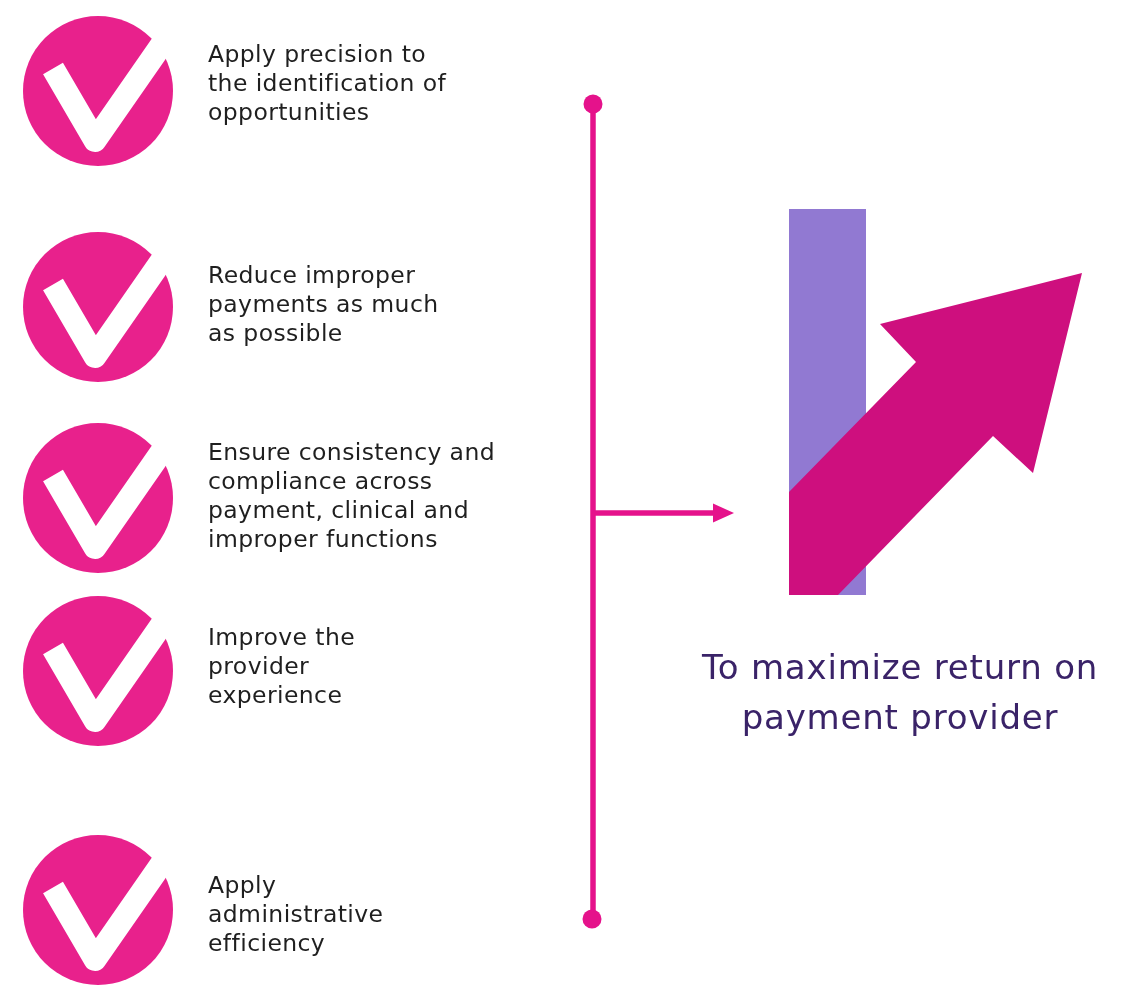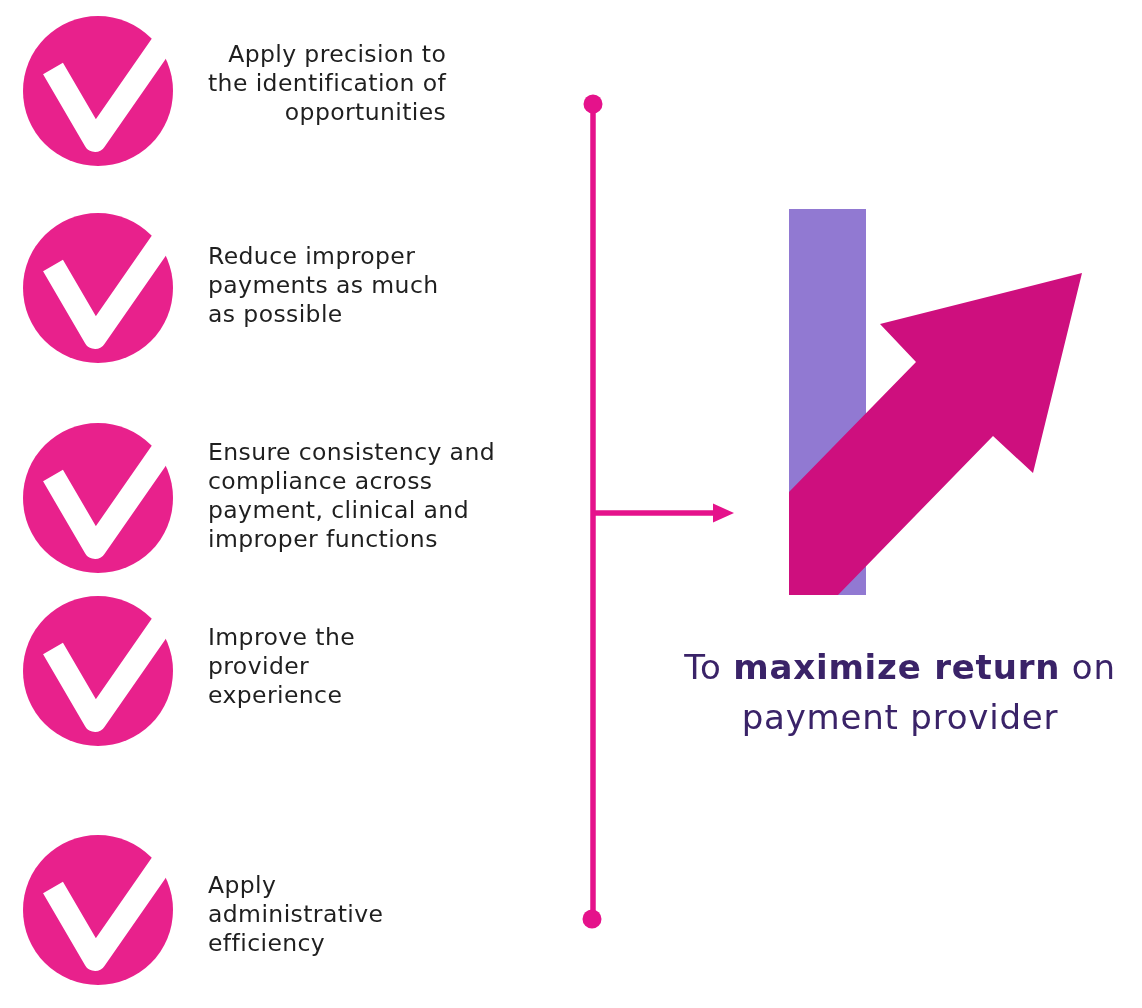--- a/index.html
+++ b/index.html
@@ -30,23 +30,23 @@
   }
   .check-item .item-label {
     position: absolute;
     left: 208px;
     font-size: 23.5px;
     line-height: 29px;
     letter-spacing: 0.4px;
     color: #1f1f1f;
     white-space: pre-line;
   }
-  .check-item:nth-of-type(1) { top: 11px; text-align: right; }
+  .check-item:nth-of-type(1) { top: 11px; }
   .check-item:nth-of-type(1) .item-label { top: 29px; }
-  .check-item:nth-of-type(2) { top: 208px; }
+  .check-item:nth-of-type(2) { top: 227px; }
   .check-item:nth-of-type(2) .item-label { top: 34px; }
   .check-item:nth-of-type(3) { top: 418px; }
   .check-item:nth-of-type(3) .item-label { top: 20px; }
   .check-item:nth-of-type(4) { top: 591px; }
   .check-item:nth-of-type(4) .item-label { top: 32px; }
   .check-item:nth-of-type(5) { top: 830px; }
   .check-item:nth-of-type(5) .item-label { top: 41px; }
 
   .timeline-svg {
     position: absolute;
@@ -62,21 +62,21 @@
     position: absolute;
     left: 650px;
     top: 642px;
     width: 500px;
     text-align: center;
     font-size: 34px;
     line-height: 50px;
     letter-spacing: 0.8px;
     color: #3a2368;
   }
-  .caption strong { font-weight: bold; }
+  .caption strong { font-weight: normal; }
 </style>
 </head>
 <body>
 
 <div id="canvas">
 
   <div class="check-item">
     <div class="icon-wrap">
       <svg width="160" height="160" viewBox="0 0 160 160">
         <circle cx="80" cy="80" r="75" fill="#E8218C"></circle>

